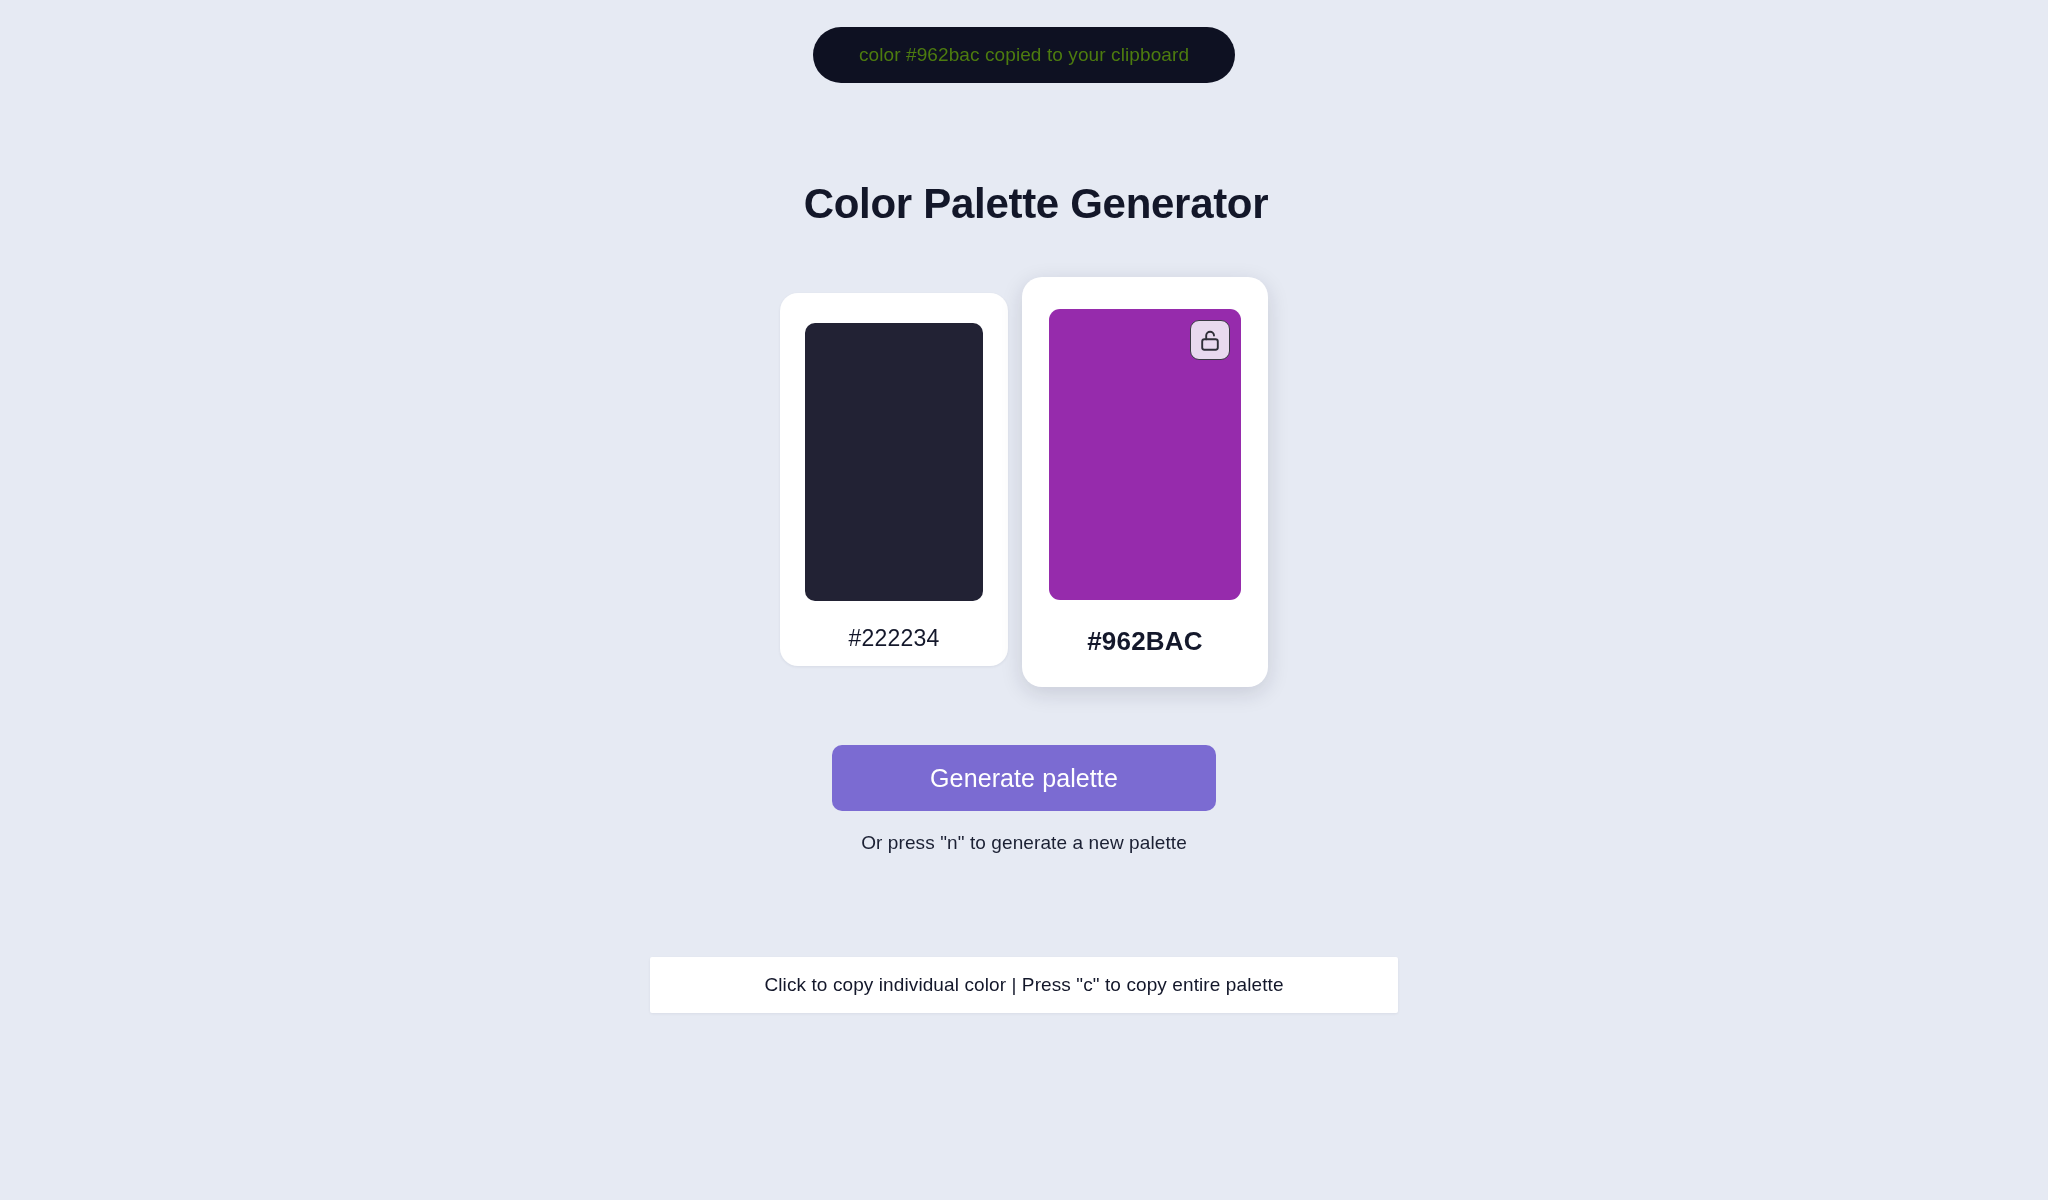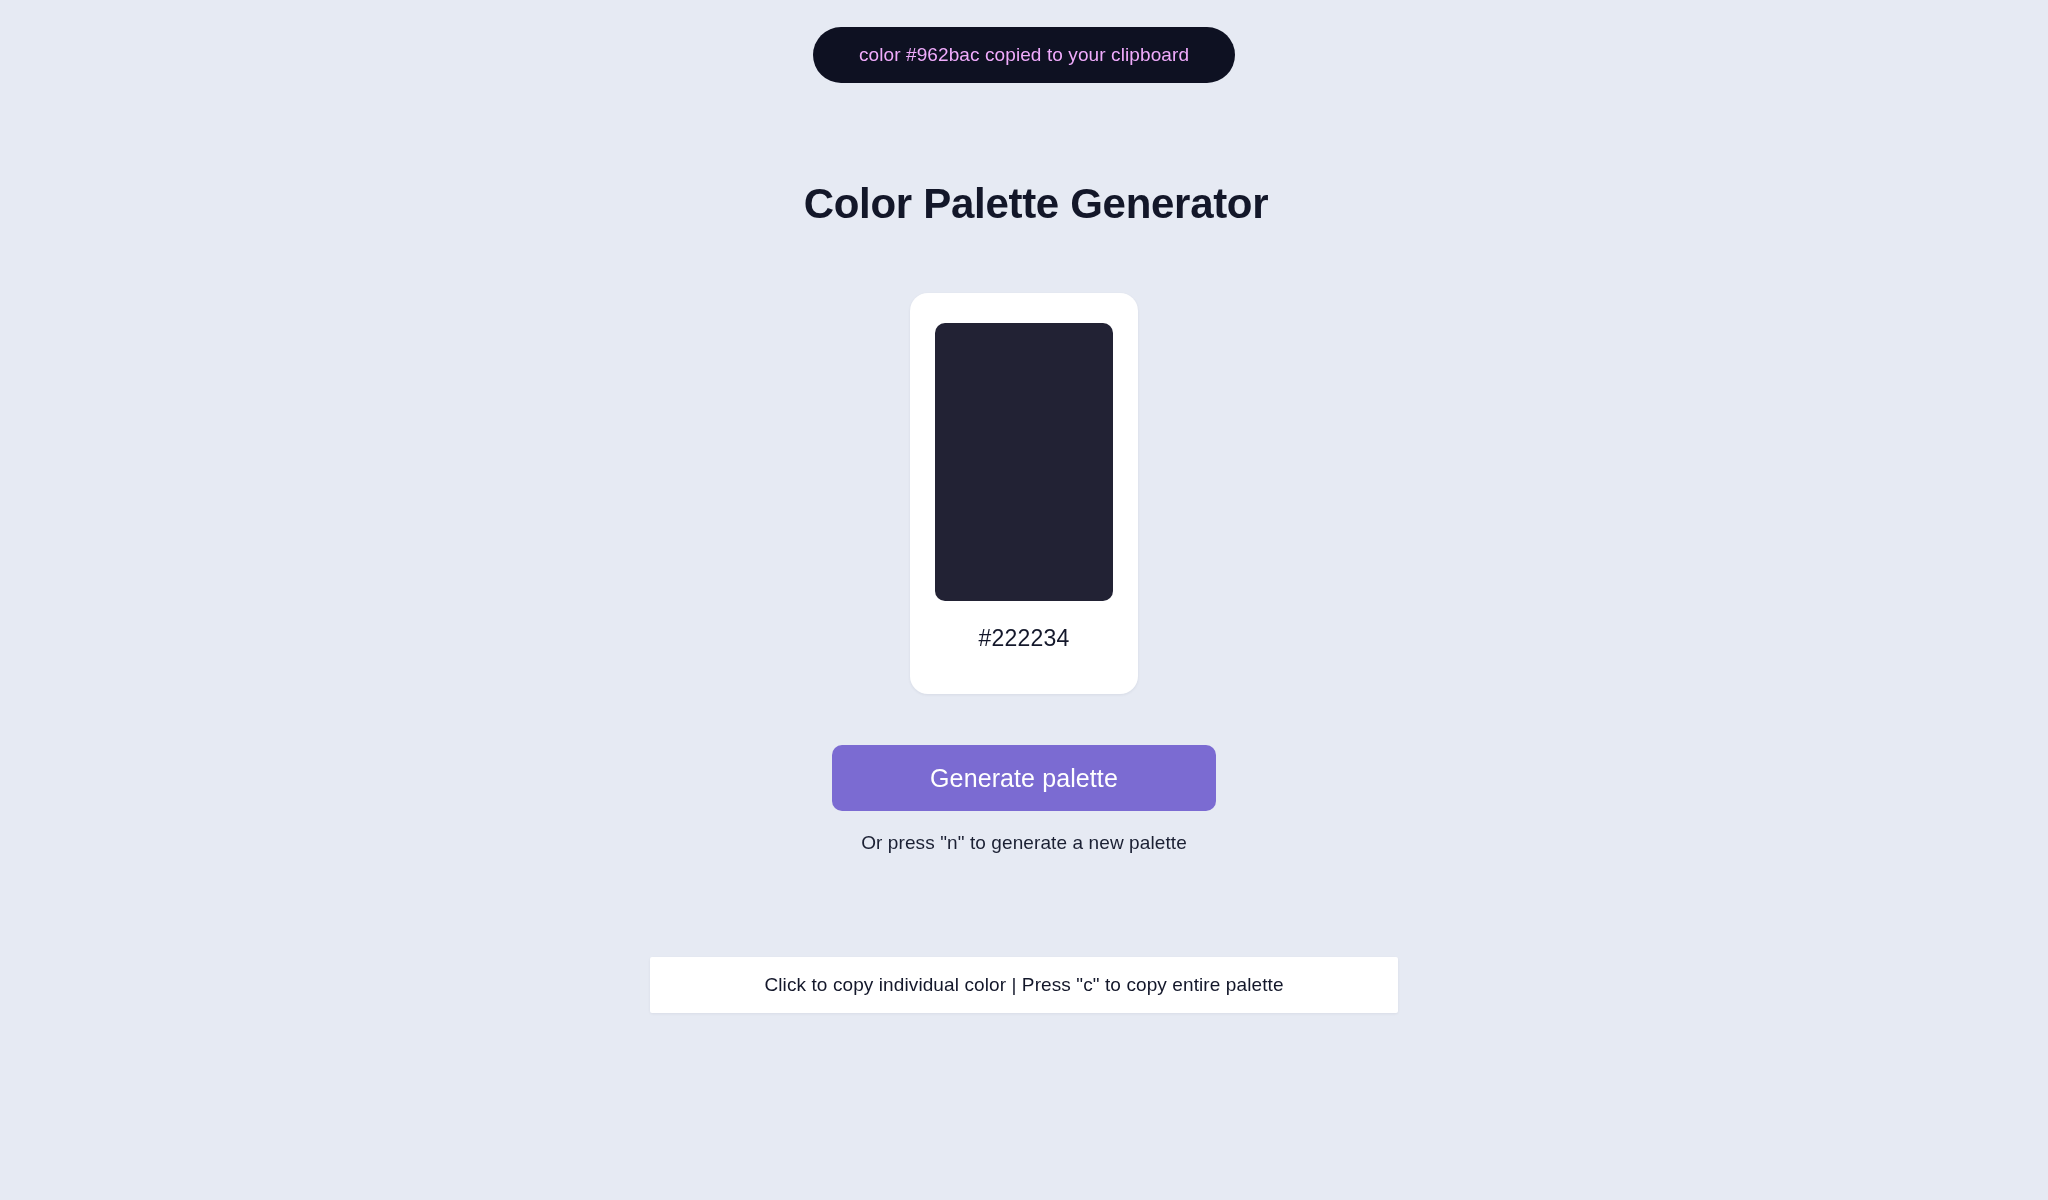--- a/index.html
+++ b/index.html
@@ -63,21 +63,21 @@
     height: 280px;
     display: flex;
     justify-content: center;
     align-items: flex-start;
     gap: 14px;
   }
   .swatch-card {
     background: #ffffff;
     border-radius: 18px;
     width: 228px;
-    padding: 30px 25px 42px 25px;
+    padding: 30px 25px 14px 25px;
     box-sizing: border-box;
     display: flex;
     flex-direction: column;
     align-items: center;
     margin-top: 33px;
     box-shadow: 0 1px 3px rgba(20, 24, 50, 0.07);
     cursor: pointer;
   }
   .swatch-card.active {
     width: 246px;
@@ -176,35 +176,48 @@
     font-size: 19px;
     color: #13172a;
     letter-spacing: 0.1px;
     box-shadow: 0 1px 3px rgba(20, 24, 50, 0.06);
   }
 </style>
 </head>
 <body style="background: rgb(230, 234, 243);">
 
 <div id="toast-wrap">
-  <div id="toast" style="background: rgb(14, 17, 34); color: #f0abfc;">
+  <div id="toast" style="background: rgb(14, 17, 34); color: #4d7c0f;">
     <span>color #962bac copied to your clipboard</span>
   </div>
 </div>
 
 <h1 id="title">Color Palette Generator</h1>
 
 <div id="palette">
 
   <div class="swatch-card">
     <div class="swatch-chip" style="background: rgb(34, 34, 52);"></div>
     <div class="swatch-label">#222234</div>
   </div>
 
 
+  <div class="swatch-card active">
+    <div class="swatch-chip" style="background: rgb(150, 43, 172);">
+      <div class="lock-btn">
+        <span>
+          <svg width="22" height="24" viewBox="0 0 22 24" fill="none" xmlns="http://www.w3.org/2000/svg">
+            <rect x="3.2" y="11.2" width="15.6" height="10.6" rx="2.2" stroke="#2e2e38" stroke-width="1.9" fill="none"></rect>
+            <path d="M7.2 11.2 V7.6 a3.9 3.9 0 0 1 7.8 0" stroke="#2e2e38" stroke-width="1.9" fill="none" stroke-linecap="round"></path>
+          </svg>
+        </span>
+      </div>
+    </div>
+    <div class="swatch-label">#962BAC</div>
+  </div>
 
 
 
 </div>
 
 <div id="generate-wrap">
   <button id="generate-btn" style="background: rgb(123, 107, 210); text-align: center;">Generate palette</button>
   <div id="generate-hint">Or press "n" to generate a new palette</div>
 </div>
 

